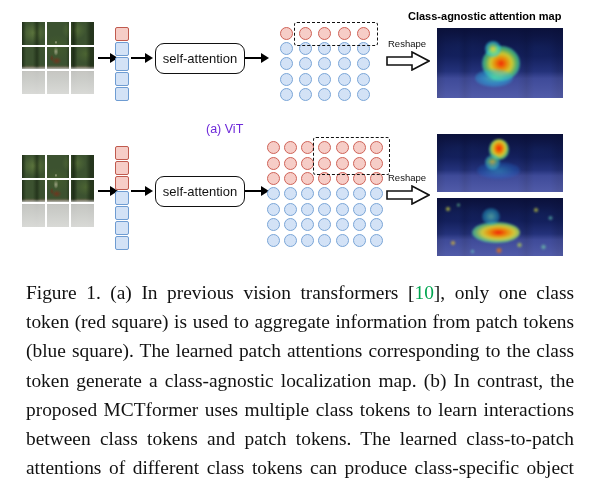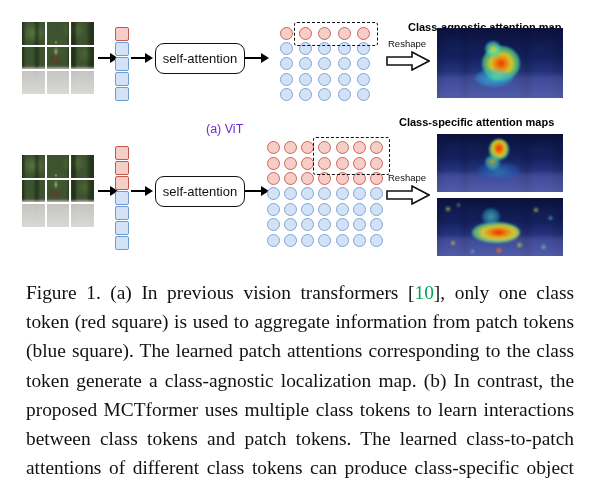--- a/index.html
+++ b/index.html
@@ -289,21 +289,21 @@
 
   <div class="dash-box" style="left:294px; top:22px; width:82px; height:22px;"></div>
 
   <div class="reshape-label" style="left:388px; top:38px; font-size:9.5px;">Reshape</div>
   <div class="block-arrow" style="left:386px; top:51px;">
     <svg width="44" height="20" viewBox="0 0 44 20">
       <polygon points="1,6 26,6 26,1 43,10 26,19 26,14 1,14" fill="#ffffff" stroke="#111" stroke-width="1.6" stroke-linejoin="miter"></polygon>
     </svg>
   </div>
 
-  <div class="map-title" style="left:408px; top:21px; font-size:11px;">Class-agnostic attention map</div>
+  <div class="map-title" style="left:408px; top:10px; font-size:11px;">Class-agnostic attention map</div>
   <div class="attmap" style="left:437px; top:28px; width:126px; height:70px;">
     <div class="layer heat-base"></div>
 
     <div class="blob" style="left:36%; top:26%; width:30%; height:50%;
                 background: radial-gradient(ellipse at 50% 50%,
                    rgba(255,40,0,0.95) 0%, rgba(255,150,0,0.9) 22%,
                    rgba(240,230,40,0.85) 40%, rgba(90,225,120,0.7) 60%,
                    rgba(40,190,225,0.55) 78%, rgba(20,60,190,0.0) 100%);"></div>
     <div class="blob" style="left:38%; top:18%; width:13%; height:24%;
                 background: radial-gradient(ellipse at 50% 50%,
@@ -432,21 +432,20 @@
 
   <div class="dash-box" style="left:313px; top:137px; width:75px; height:36px;"></div>
 
   <div class="reshape-label" style="left:388px; top:172px; font-size:9.5px;">Reshape</div>
   <div class="block-arrow" style="left:386px; top:185px;">
     <svg width="44" height="20" viewBox="0 0 44 20">
       <polygon points="1,6 26,6 26,1 43,10 26,19 26,14 1,14" fill="#ffffff" stroke="#111" stroke-width="1.6" stroke-linejoin="miter"></polygon>
     </svg>
   </div>
 
-  <div class="map-title" style="left:399px; top:116px; font-size:11px;">Class-specific attention maps</div>
 
   <div class="attmap" style="left:437px; top:134px; width:126px; height:58px;">
     <div class="layer heat-base"></div>
     <div class="blob" style="left:41%; top:8%; width:16%; height:36%;
                 background: radial-gradient(ellipse at 50% 45%,
                    rgba(255,30,0,0.97) 0%, rgba(255,140,0,0.92) 26%,
                    rgba(245,235,50,0.85) 45%, rgba(110,230,130,0.68) 65%,
                    rgba(40,190,230,0.5) 82%, rgba(20,60,190,0.0) 100%);"></div>
     <div class="blob" style="left:38%; top:36%; width:12%; height:26%;
                 background: radial-gradient(ellipse at 50% 50%,

